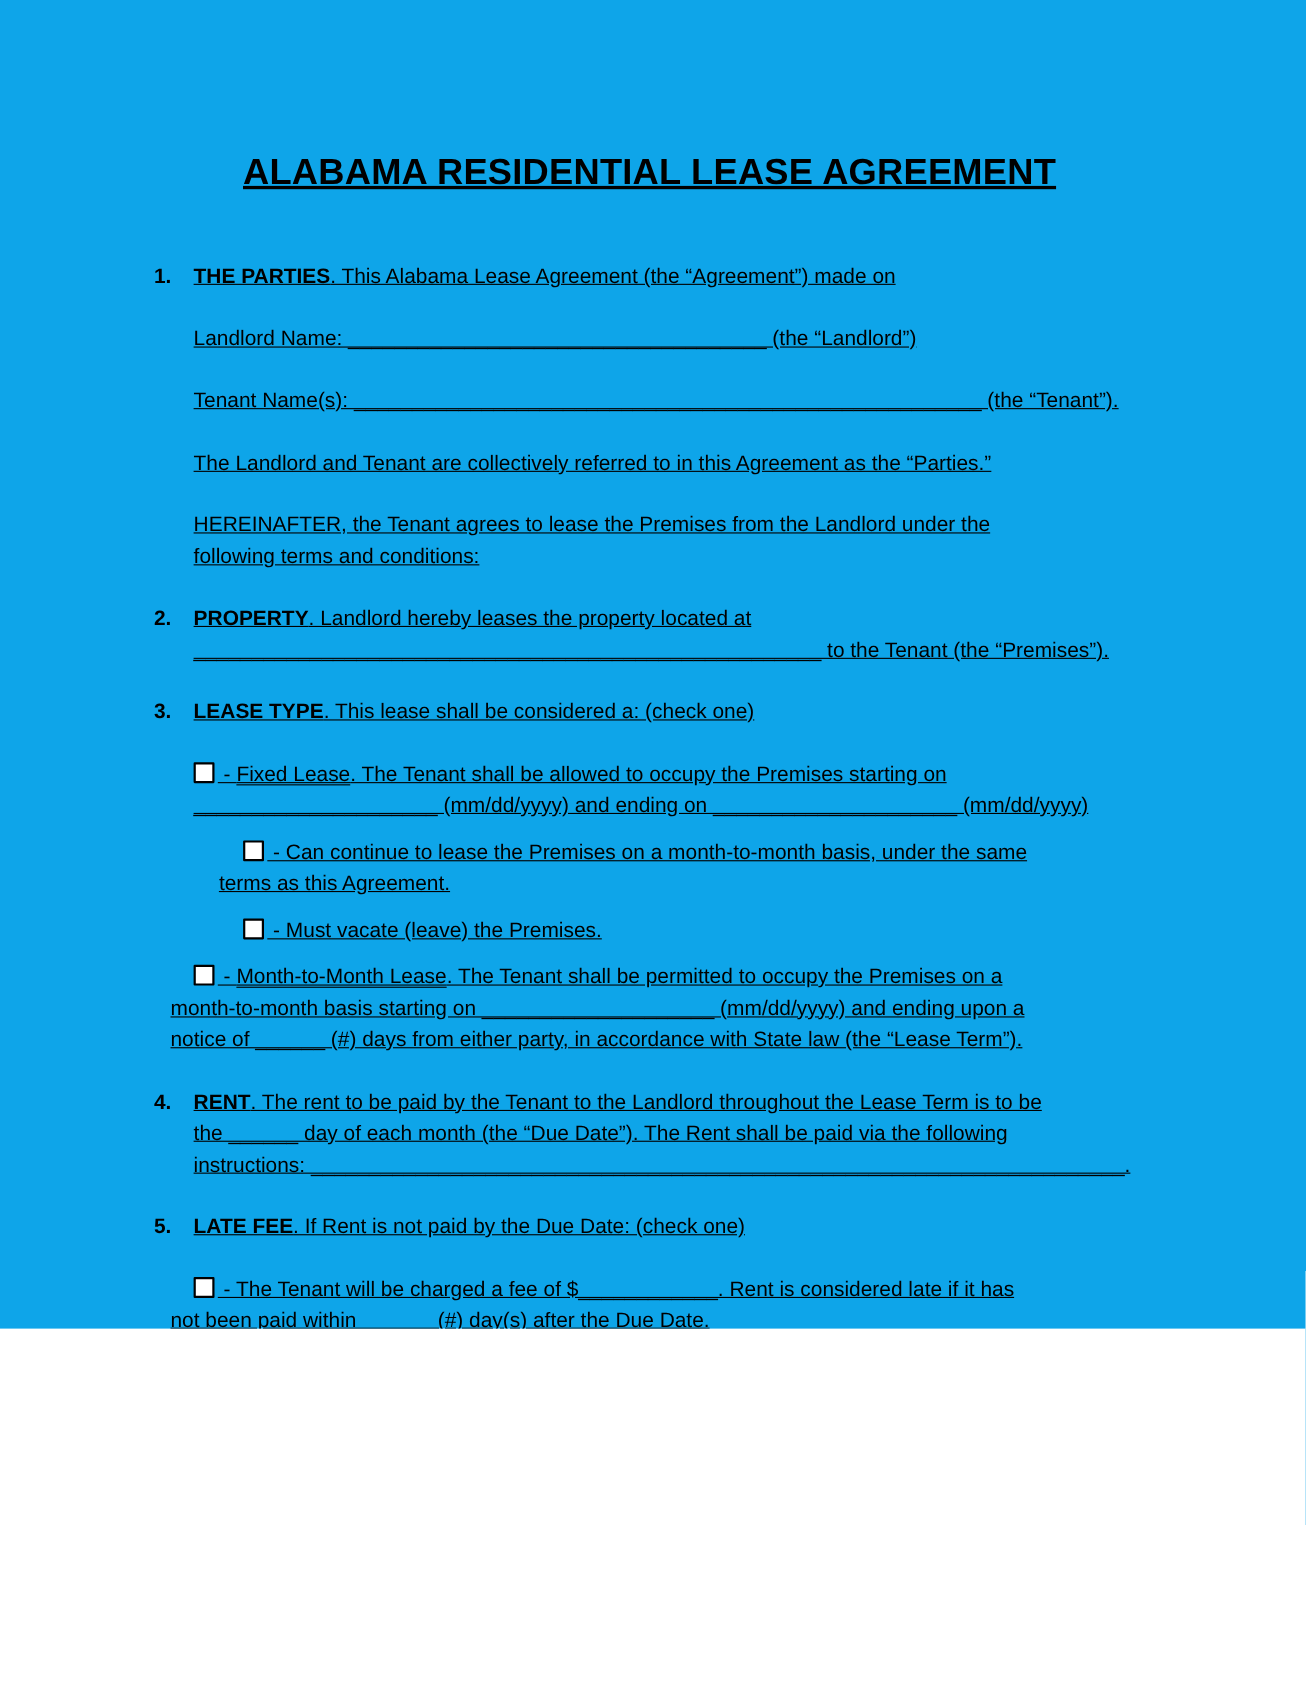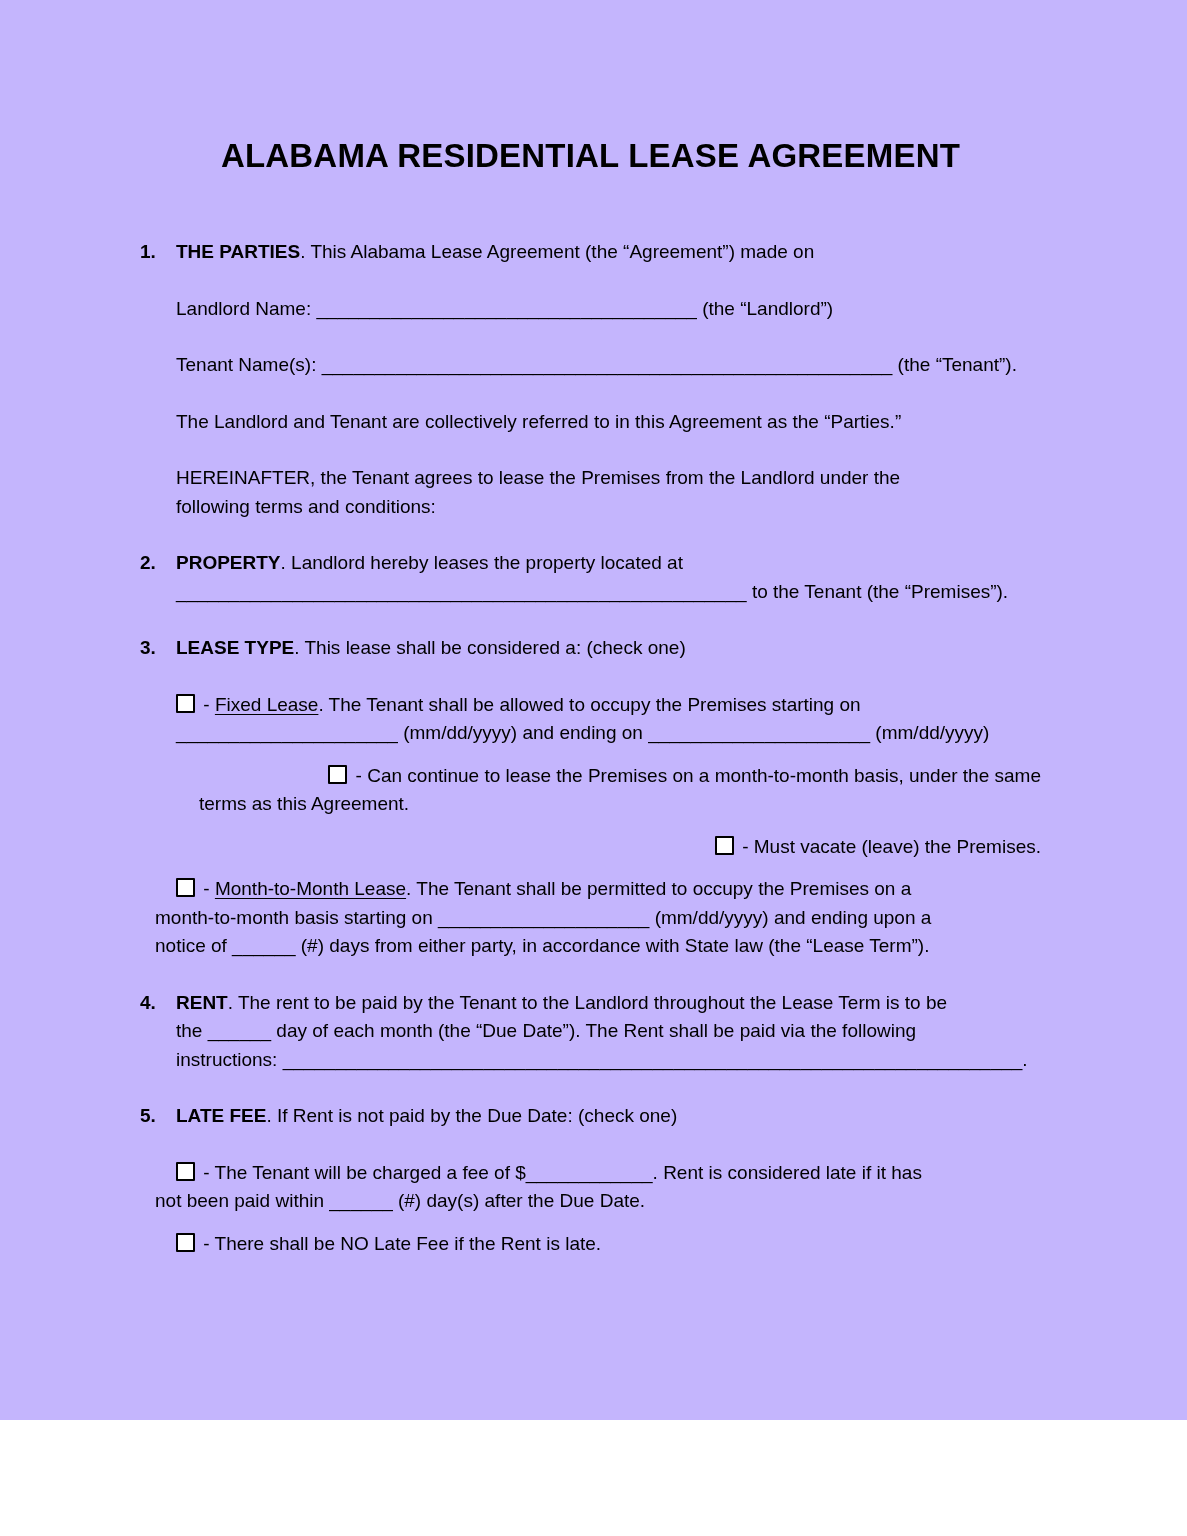--- a/index.html
+++ b/index.html
@@ -1,33 +1,33 @@
 <!DOCTYPE html>
 <html><head>
 <meta charset="utf-8">
 <style>
   html,body{margin:0;padding:0;background:#ffffff;}
   .page{
-    width:1187px;height:1420px;position:relative;background:#c4b5fd;
+    width:1187px;height:1208px;position:relative;background:#0ea5e9;
     font-family:"Liberation Sans",sans-serif;font-size:19px;line-height:28.5px;
-    color:#000;overflow:hidden;
+    color:#000;overflow:hidden;text-decoration:underline;
   }
   .content{padding:136px 146px 0 140px;}
   .title{
     font-size:33px;line-height:40px;font-weight:bold;text-align:center;
     margin:0;letter-spacing:0.2px;
   }
   .block{position:relative;padding-left:36px;}
   .gap-xl{margin-top:62px;}
   .gap-md{margin-top:28px;}
   .gap-sm{margin-top:14px;}
   .num{position:absolute;left:0;top:0;font-weight:bold;}
   .line{white-space:pre-wrap;}
   .line.out{margin-left:-21px;}
-  .line.sub{margin-left:32px;text-align:right;}
+  .line.sub{margin-left:45px;}
   .line.subcont{margin-left:23px;}
   .b{font-weight:bold;}
   .u{text-decoration:underline;text-underline-offset:3px;}
   .cb{
     display:inline-block;width:15px;height:15px;border:2px solid #000;
     margin-right:3px;vertical-align:-2px;background:#fff;border-radius:1px;
   }
   .footer{
     position:absolute;left:160px;right:182px;top:1420px;
     display:flex;justify-content:space-between;align-items:baseline;flex-direction:column;

